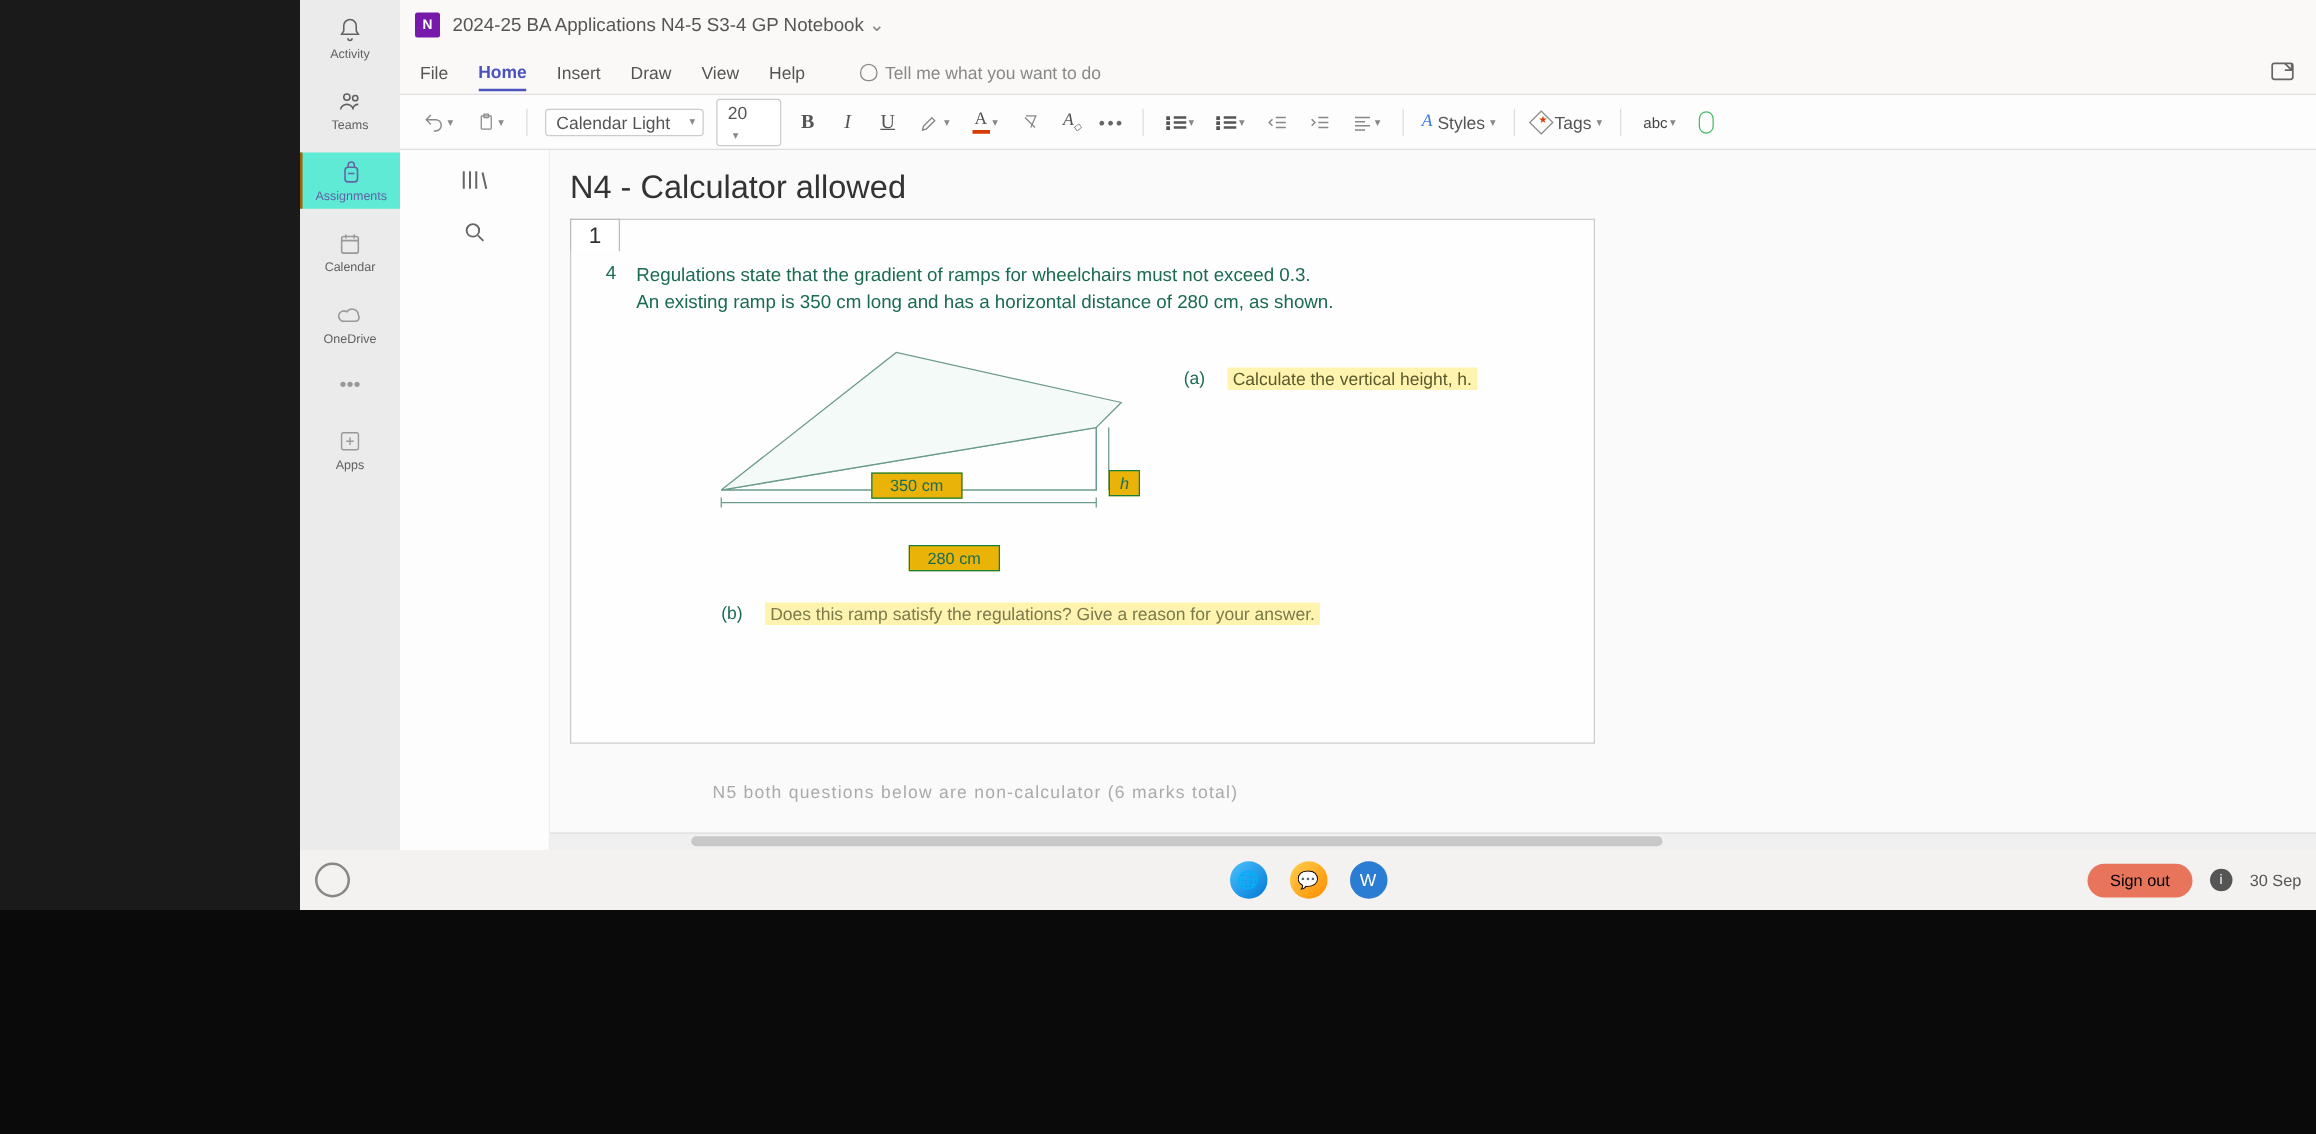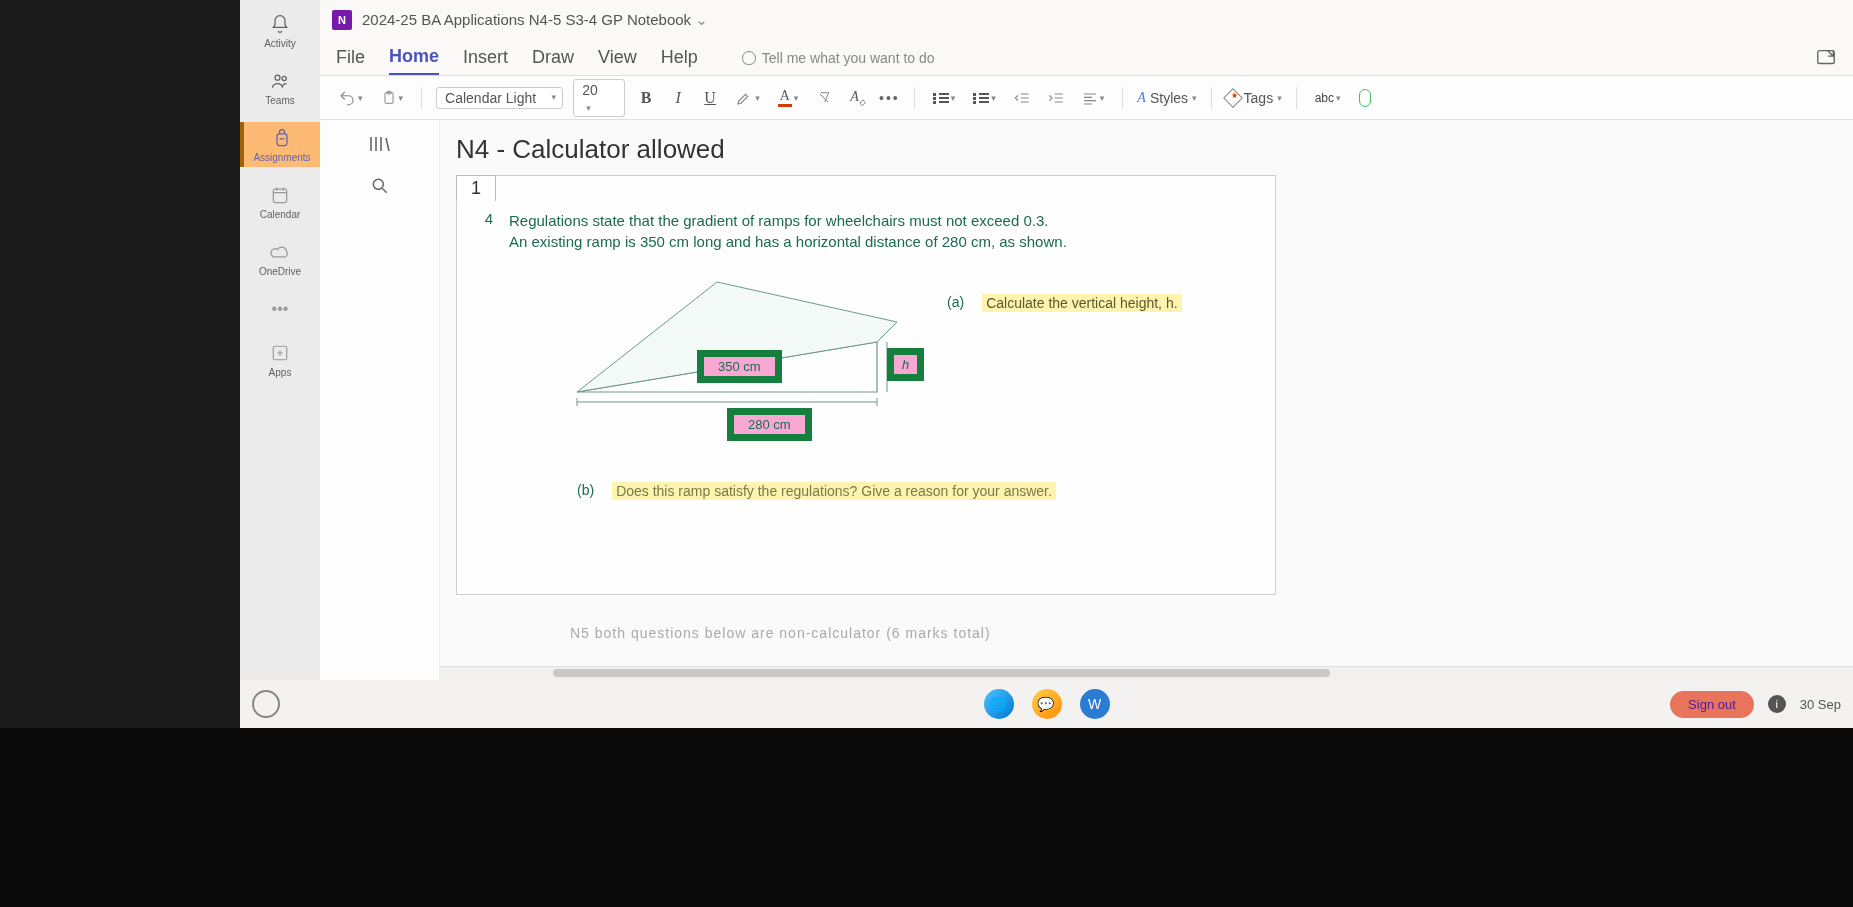--- a/index.html
+++ b/index.html
@@ -21,36 +21,36 @@
   background: #ebebeb;
   display: flex;
   flex-direction: column;
   align-items: center;
   padding-top: 8px;
   gap: 12px;
   font-size: 10px;
   color: #616161;
 }
 .rail-item { display:flex; flex-direction:column; align-items:center; gap:2px; cursor:pointer; padding:4px 0; width:100%; }
-.rail-item.active { color:#6264a7; border-left:4px solid #a16207; background:#fdba74;}
+.rail-item.active { color:#6264a7; border-left:2px solid #a16207; background:#5eead4;}
 .rail-icon { width:24px; height:24px; display:flex; align-items:center; justify-content:center; font-size:18px; }
 .rail-label { font-size:10px; }
 
 
 .main-col { flex:1; display:flex; flex-direction:column; background:#fff; }
 
 
 .titlebar { height:40px; display:flex; align-items:center; padding:0 12px; gap:10px; background:#faf9f8; }
 .app-badge { width:20px; height:20px; background:#7719aa; color:#fff; font-size:11px; font-weight:bold; display:flex; align-items:center; justify-content:center; border-radius:2px;}
 .doc-title { color:#555; font-size:15px; }
 .doc-title .chev { color:#888; }
 
 
 .menubar { height:36px; display:flex; align-items:center; gap:24px; padding:0 16px; background:#faf9f8; border-bottom:1px solid #e1dfdd; }
-.menu-item { color:#555; font-size:18px; padding:6px 0; cursor:pointer; }
+.menu-item { color:#555; font-size:14px; padding:6px 0; cursor:pointer; }
 .menu-item.active { color:#4b53bc; border-bottom:2px solid #4b53bc; font-weight:600;}
 .tellme { display:flex; align-items:center; gap:6px; color:#888; font-size:14px; margin-left:20px; }
 .bulb { width:14px; height:14px; border:1px solid #888; border-radius:50% 50% 45% 45%; position:relative;}
 .menubar .spacer { flex:1; }
 .cloud-btn { width:22px; height:22px; color:#666; }
 
 
 .ribbon { height:44px; display:flex; align-items:center; gap:10px; padding:0 14px; background:#fdfdfd; border-bottom:1px solid #e1dfdd; color:#555; font-size:14px;}
 .rb-btn { display:flex; align-items:center; gap:2px; padding:2px 4px; cursor:pointer; border-radius:3px;}
 .chev-small { font-size:9px; color:#888; }
@@ -94,21 +94,21 @@
   border:1px solid #bbb; border-bottom:none;
   background:#fff; padding:2px 14px;
   font-size:18px; color:#333;
 }
 .q-row { display:flex; gap:16px; margin-top:26px;}
 .q-num { color:#1a6b52; font-size:15px; width:16px; text-align:right;}
 .q-text { color:#1a6b52; font-size:15px; line-height:1.4;}
 
 .diagram-zone { position:relative; height:190px; margin-top:20px;}
 .ramp-svg { position:absolute; left:40px; top:0; }
-.dim-box { position:absolute; border:7px solid #15803d; background:#f9a8d4; padding:2px 14px; font-size:13px; color:#1a6b52;}
+.dim-box { position:absolute; border:1px solid #15803d; background:#eab308; padding:2px 14px; font-size:13px; color:#1a6b52;margin-top:28px;}
 .dim-350 { left:220px; top:78px;}
 .dim-280 { left:250px; top:136px;}
 .dim-h   { left:410px; top:76px; padding:2px 8px; font-style:italic;}
 
 .part-row { display:flex; gap:18px; align-items:flex-start; font-size:14px;}
 .part-label { color:#1a6b52; }
 .part-a { position:absolute; left:470px; top:22px; }
 .highlight-a { background:#fff3b0; padding:1px 4px; color:#5a5a2a;}
 .part-b { margin-top:20px; margin-left:100px;}
 .highlight-b { background:#fff3b0; padding:1px 4px; color:#7a7a4a;}
@@ -119,21 +119,21 @@
 
 
 .taskbar {
   position:absolute; left:240px; top:680px; width:1613px; height:48px;
   background:#f3f2f1; display:flex; align-items:center; padding:0 12px;
 }
 .start-circle { width:28px; height:28px; border:2px solid #888; border-radius:50%; cursor:pointer;}
 .task-center { position:absolute; left:50%; transform:translateX(-50%); display:flex; gap:18px;}
 .task-ic { width:30px; height:30px; border-radius:50%; display:flex; align-items:center; justify-content:center; font-size:14px; color:#fff; cursor:pointer;}
 .task-right { margin-left:auto; display:flex; align-items:center; gap:14px;}
-.signout-btn { background:#e8745c; color:#4c1d95; padding:6px 18px; border-radius:16px; font-size:13px; cursor:pointer;}
+.signout-btn { background:#e8745c; color:#000000; padding:6px 18px; border-radius:16px; font-size:13px; cursor:pointer;}
 .info-badge { width:18px; height:18px; border-radius:50%; background:#555; color:#fff; font-size:11px; display:flex; align-items:center; justify-content:center;}
 .clock { color:#555; font-size:13px;text-align:center;}
 
 
 .bezel-bottom { position:absolute; left:0; top:728px; width:1853px; height:179px; background:#0a0a0a;}
 </style>
 </head>
 <body>
 
 <div class="screen-area">

